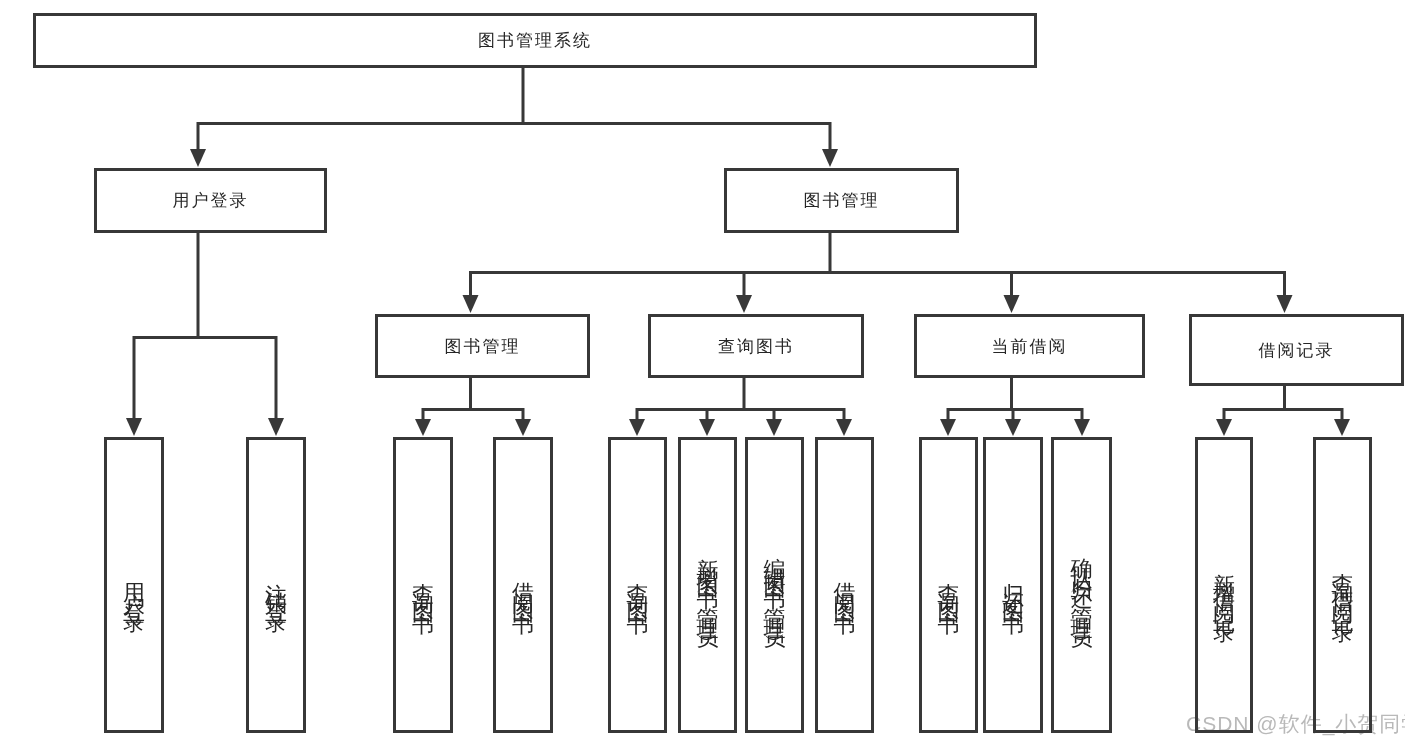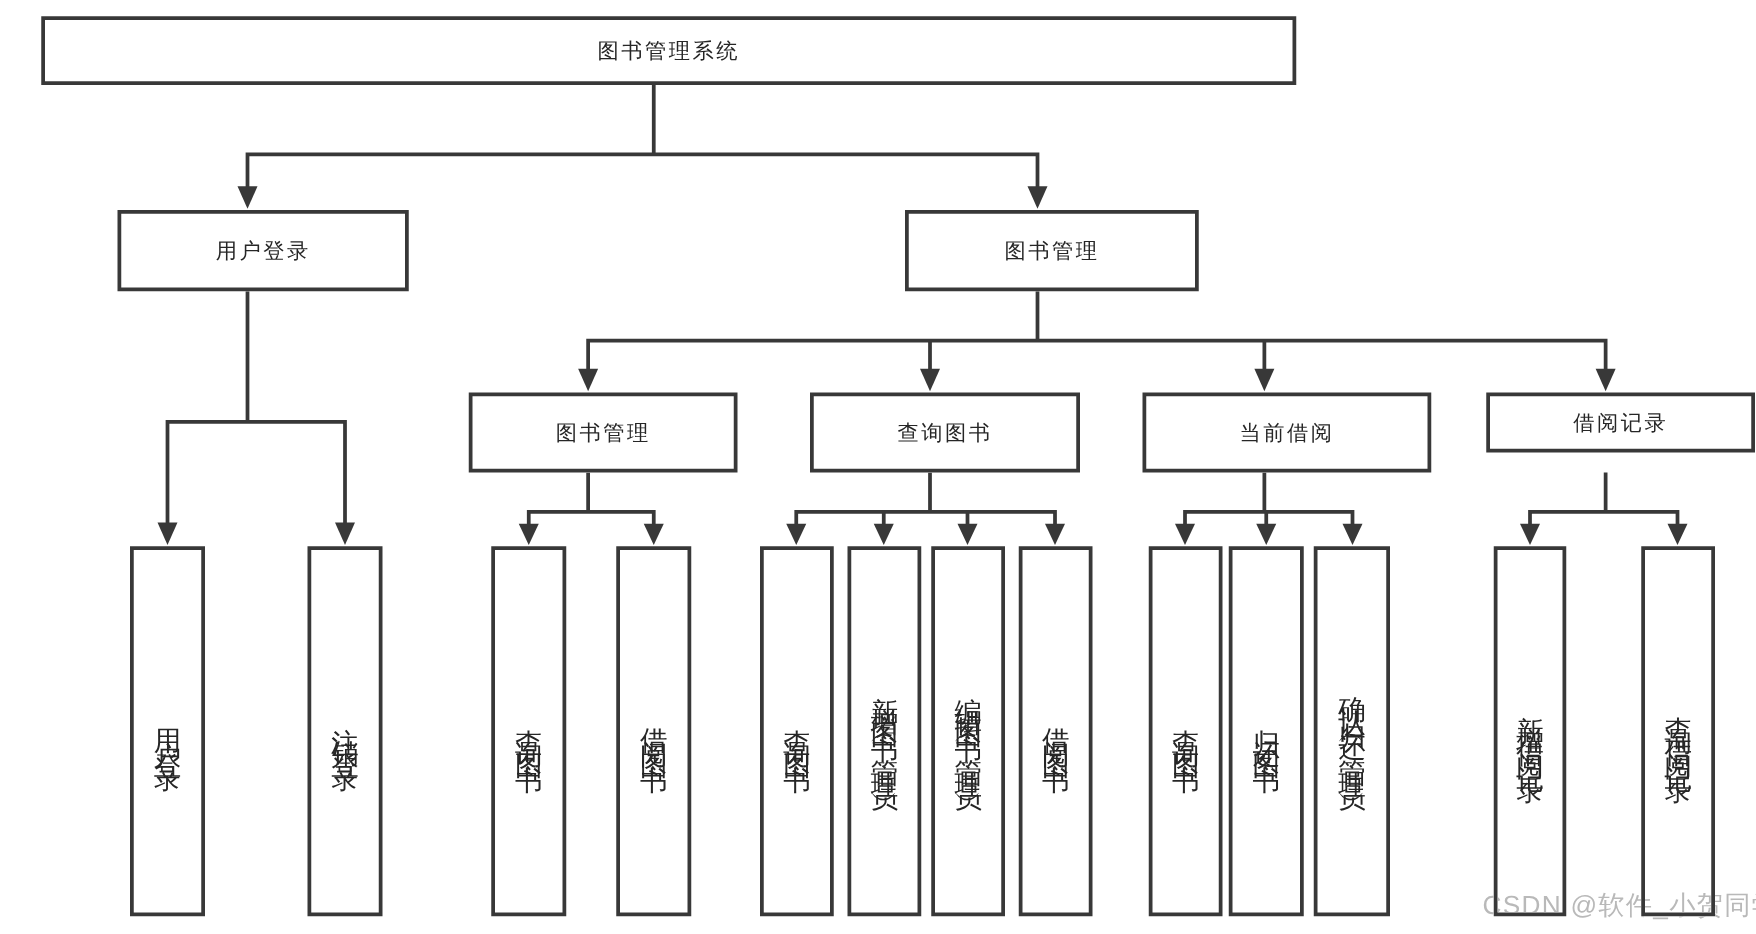--- a/index.html
+++ b/index.html
@@ -103,21 +103,21 @@
   </svg>
 
   <div class="node hnode" style="left:21px;top:13px;width:1004px;height:55px;">图书管理系统</div>
 
   <div class="node hnode" style="left:82px;top:168px;width:233px;height:65px;">用户登录</div>
   <div class="node hnode" style="left:712px;top:168px;width:235px;height:65px;">图书管理</div>
 
   <div class="node hnode" style="left:363px;top:314px;width:215px;height:64px;">图书管理</div>
   <div class="node hnode" style="left:636px;top:314px;width:216px;height:64px;">查询图书</div>
   <div class="node hnode" style="left:902px;top:314px;width:231px;height:64px;font-family:Liberation Mono, monospace;">当前借阅</div>
-  <div class="node hnode" style="left:1177px;top:314px;width:215px;height:48px;">借阅记录</div>
+  <div class="node hnode" style="left:1177px;top:314px;width:215px;height:72px;">借阅记录</div>
 
   <div class="node vnode" style="left:104px;top:437px;width:60px;height:296px;">
     <span>用户登录</span>
   </div>
   <div class="node vnode" style="left:246px;top:437px;width:60px;height:296px;">
     <span>注销登录</span>
   </div>
 
   <div class="node vnode" style="left:393px;top:437px;width:60px;height:296px;">
     <span>查询图书</span>

